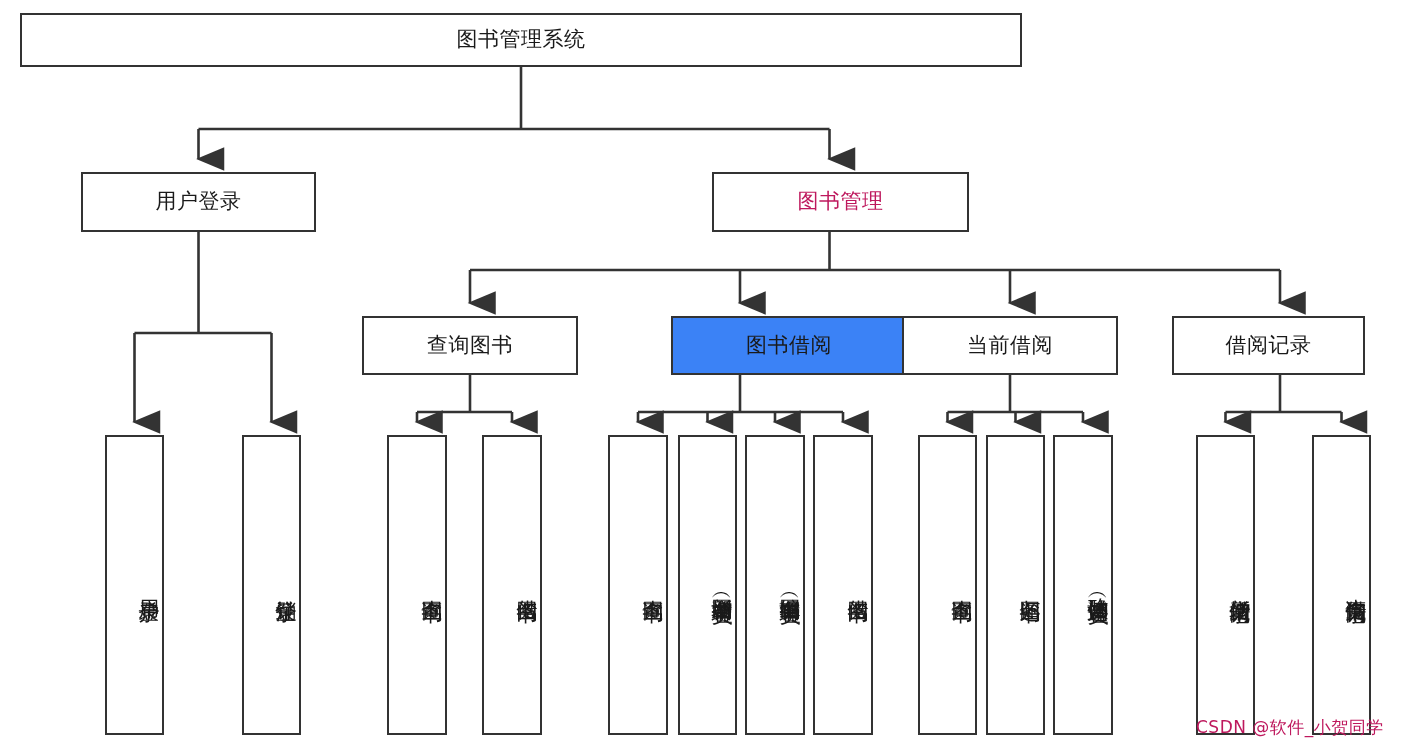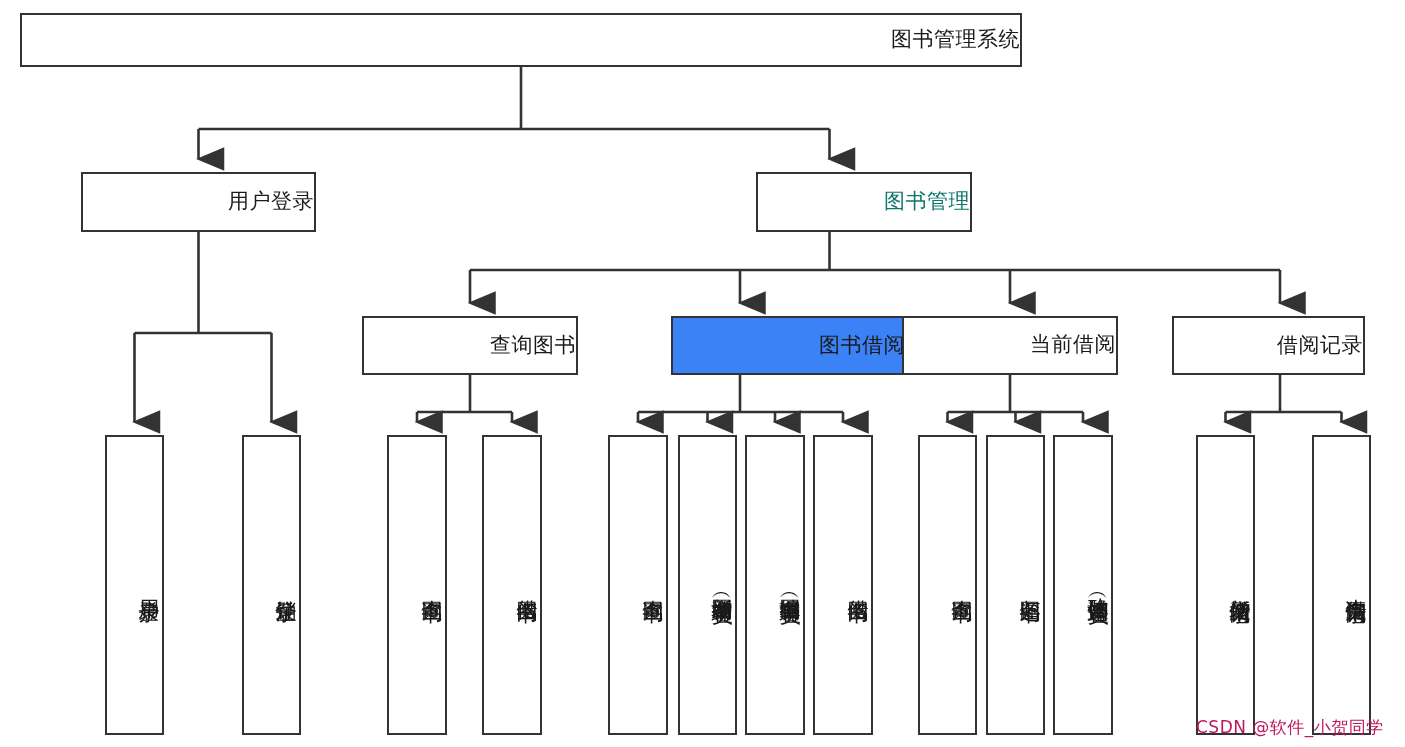--- a/index.html
+++ b/index.html
@@ -26,21 +26,21 @@
     height: 747px;
     pointer-events: none;
   }
   .node {
     position: absolute;
     box-sizing: border-box;
     background: #ffffff;
     border: 2px solid #333333;
     display: flex;
     align-items: center;
-    justify-content: flex-end;
+    justify-content: center;
     color: #1a1a1a;
   }
   .node.horiz {
     font-size: 21px;
     line-height: 1.2;
     letter-spacing: 0.5px;
     white-space: nowrap;
   }
   .node.vert {
     writing-mode: vertical-rl;
@@ -114,30 +114,30 @@
       </g>
   </svg>
 
   <div id="nodes-layer">
       <div class="node horiz" style="left: 20px; top: 13px; width: 1002px; height: 54px; border-color: rgb(51, 51, 51); background: rgb(255, 255, 255); color: rgb(26, 26, 26);">
         <span>图书管理系统</span>
       </div>
       <div class="node horiz" style="left: 81px; top: 172px; width: 235px; height: 60px; border-color: rgb(51, 51, 51); background: rgb(255, 255, 255); color: rgb(26, 26, 26);">
         <span>用户登录</span>
       </div>
-      <div class="node horiz" style="left: 712px; top: 172px; width: 216px; height: 60px; border-color: rgb(51, 51, 51); background: rgb(255, 255, 255); color: #0f766e; margin-left: 44px;">
+      <div class="node horiz" style="left: 712px; top: 172px; width: 257px; height: 60px; border-color: rgb(51, 51, 51); background: rgb(255, 255, 255); color: #be185d;">
         <span>图书管理</span>
       </div>
       <div class="node horiz" style="left: 362px; top: 316px; width: 216px; height: 59px; border-color: rgb(51, 51, 51); background: rgb(255, 255, 255); color: rgb(26, 26, 26);">
         <span>查询图书</span>
       </div>
       <div class="node horiz" style="left: 632px; top: 316px; width: 236px; height: 59px; border-color: rgb(51, 51, 51); background: #3b82f6; color: rgb(26, 26, 26); margin-left: 39px;">
         <span>图书借阅</span>
       </div>
-      <div class="node horiz" style="left: 902px; top: 316px; width: 216px; height: 59px; border-color: rgb(51, 51, 51); background: rgb(255, 255, 255); color: rgb(26, 26, 26); font-family: Liberation Mono, monospace;">
+      <div class="node horiz" style="left: 902px; top: 316px; width: 216px; height: 59px; border-color: rgb(51, 51, 51); background: rgb(255, 255, 255); color: rgb(26, 26, 26);">
         <span>当前借阅</span>
       </div>
       <div class="node horiz" style="left: 1172px; top: 316px; width: 193px; height: 59px; border-color: rgb(51, 51, 51); background: rgb(255, 255, 255); color: rgb(26, 26, 26);">
         <span>借阅记录</span>
       </div>
       <div class="node vert" style="left: 105px; top: 435px; width: 59px; height: 300px; border-color: rgb(51, 51, 51); background: rgb(255, 255, 255); color: rgb(26, 26, 26);">
         <span class="vtext">用户登录</span>
       </div>
       <div class="node vert" style="left: 242px; top: 435px; width: 59px; height: 300px; border-color: rgb(51, 51, 51); background: rgb(255, 255, 255); color: rgb(26, 26, 26);">
         <span class="vtext">注销登录</span>

